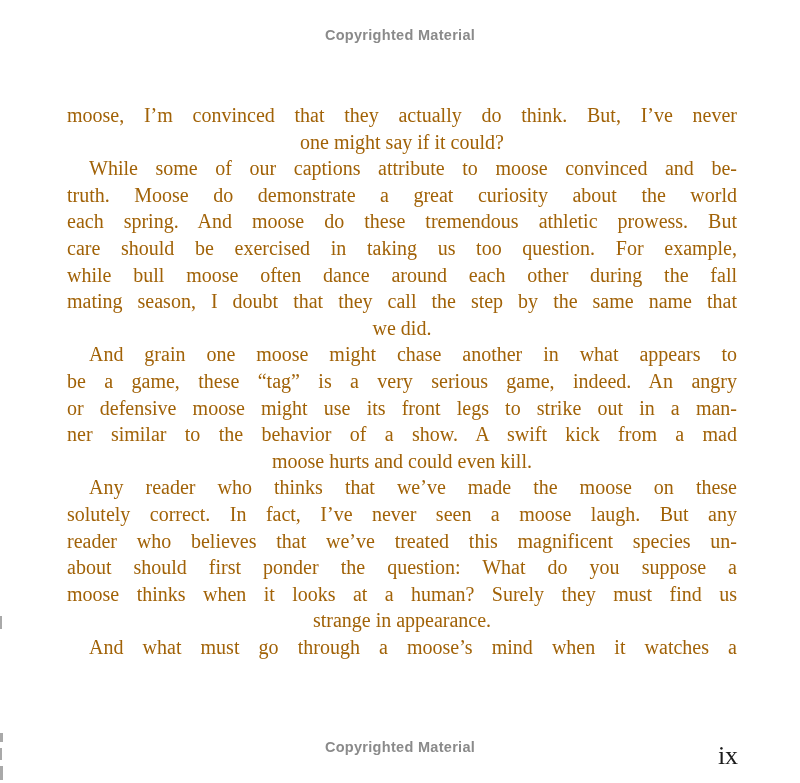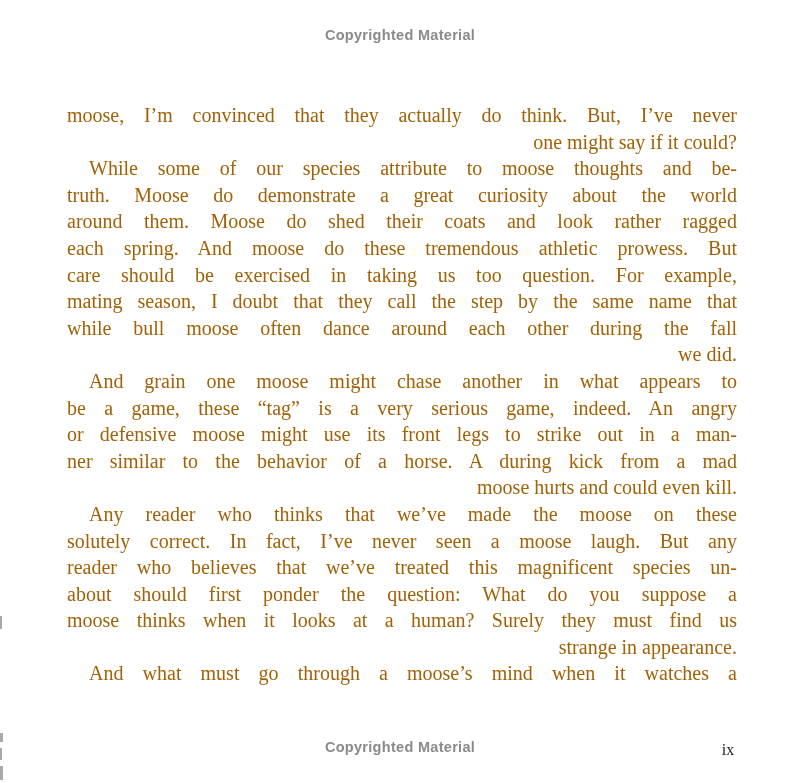--- a/index.html
+++ b/index.html
@@ -33,39 +33,39 @@
     left: 67px;
     top: 55px;
     width: 670px;
     color: #a16207;
     font-size: 20px;
     line-height: 26.6px;
     margin-top: 47px;
   }
   .line {
     white-space: normal;
-    text-align: right;
+    text-align: center;
     height: 26.6px;
     overflow: hidden;
   }
   .line.j {
     text-align: justify;
     text-align-last: justify;
   }
   .line.ind {
     text-indent: 22px;
   }
   .page-number {
     position: absolute;
     top: 741px;
     left: 714px;
     width: 28px;
     text-align: center;
     font-family: "Liberation Serif", serif;
-    font-size: 16px;
+    font-size: 26px;
     color: #1b1b1b;
   }
   .artifact {
     position: absolute;
     left: 0;
     background: #a9a9a9;
   }
   .artifact.a1 { top: 616px; width: 2px; height: 13px; }
   .artifact.a2 { top: 733px; width: 3px; height: 9px; }
   .artifact.a3 { top: 748px; width: 2px; height: 12px; }
@@ -74,32 +74,31 @@
 </head>
 <body>
 
 <div class="page">
 
   <div class="notice top">Copyrighted Material</div>
 
   <main class="body-block">
     <div class="line j">moose, I’m convinced that they actually do think. But, I’ve never</div>
     <div class="line">one might say if it could?</div>
-    <div class="line j ind">While some of our species attribute to moose thoughts and be-</div>
+    <div class="line j ind">While some of our captions attribute to moose convinced and be-</div>
     <div class="line j">truth. Moose do demonstrate a great curiosity about the world</div>
-    <div class="line j">around them. Moose do shed their coats and look rather ragged</div>
     <div class="line j">each spring. And moose do these tremendous athletic prowess. But</div>
     <div class="line j">care should be exercised in taking us too question. For example,</div>
+    <div class="line j">while bull moose often dance around each other during the fall</div>
     <div class="line j">mating season, I doubt that they call the step by the same name that</div>
-    <div class="line j">while bull moose often dance around each other during the fall</div>
     <div class="line">we did.</div>
     <div class="line j ind">And grain one moose might chase another in what appears to</div>
     <div class="line j">be a game, these “tag” is a very serious game, indeed. An angry</div>
     <div class="line j">or defensive moose might use its front legs to strike out in a man-</div>
-    <div class="line j">ner similar to the behavior of a horse. A during kick from a mad</div>
+    <div class="line j">ner similar to the behavior of a show. A swift kick from a mad</div>
     <div class="line">moose hurts and could even kill.</div>
     <div class="line j ind">Any reader who thinks that we’ve made the moose on these</div>
     <div class="line j">solutely correct. In fact, I’ve never seen a moose laugh. But any</div>
     <div class="line j">reader who believes that we’ve treated this magnificent species un-</div>
     <div class="line j">about should first ponder the question: What do you suppose a</div>
     <div class="line j">moose thinks when it looks at a human? Surely they must find us</div>
     <div class="line">strange in appearance.</div>
     <div class="line j ind">And what must go through a moose’s mind when it watches a</div>
   </main>
 

